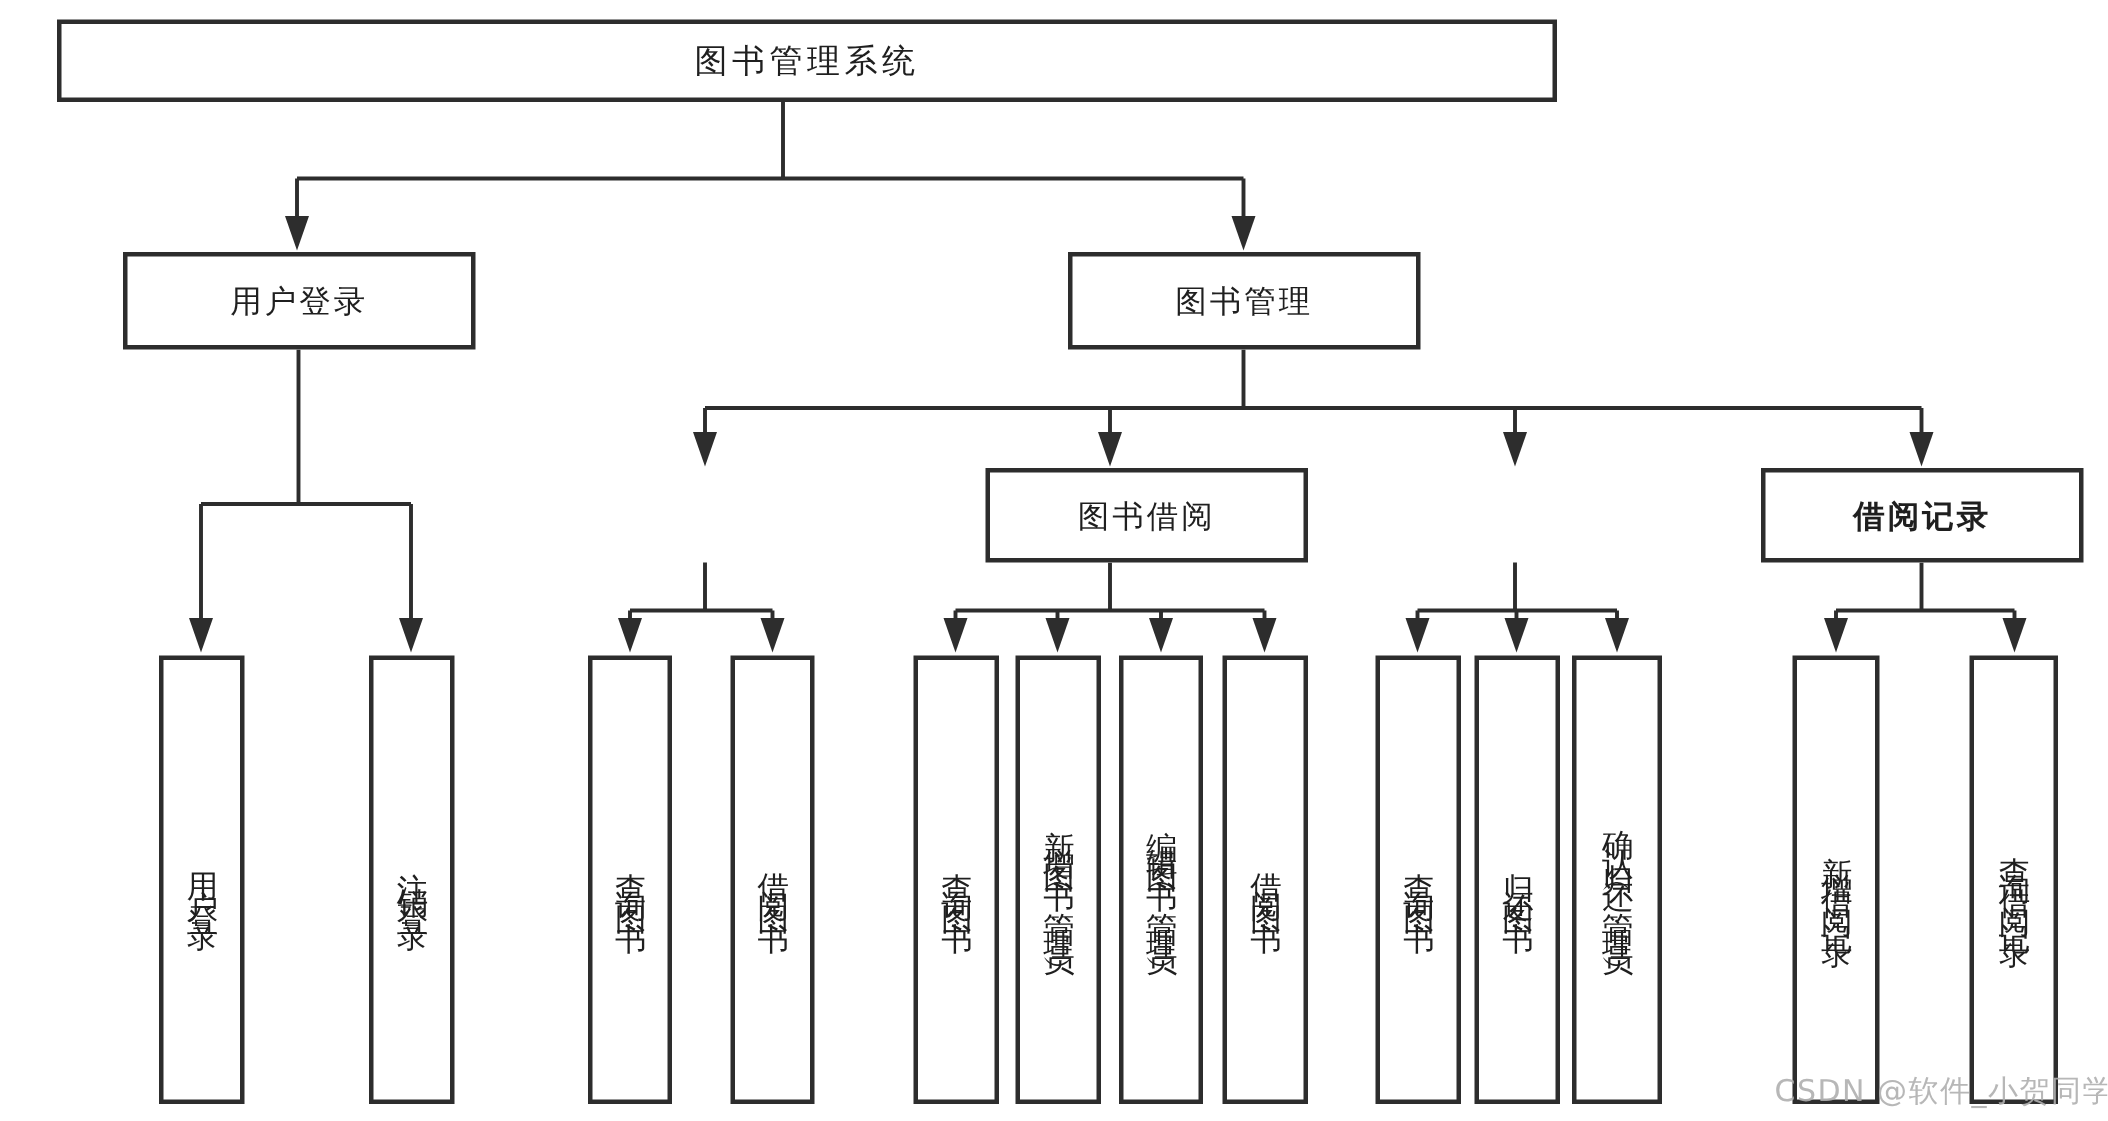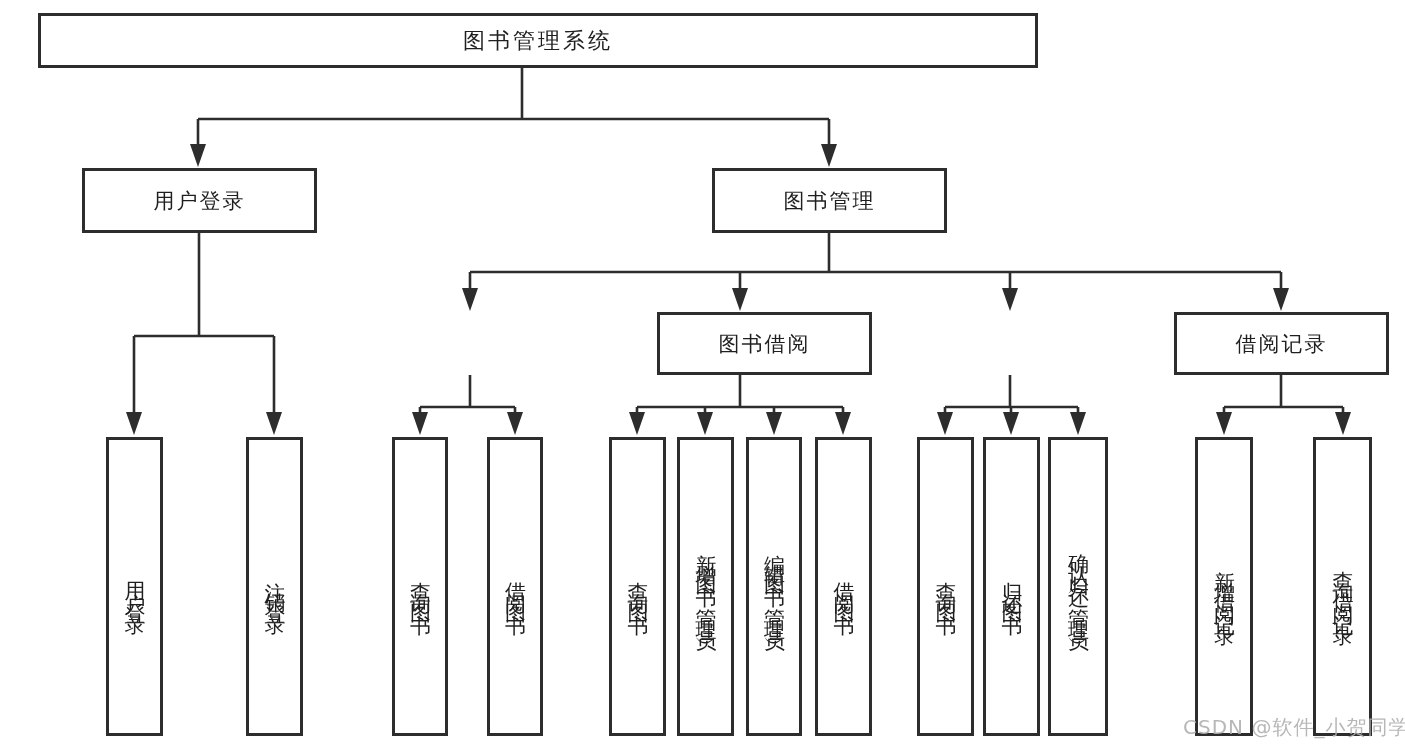--- a/index.html
+++ b/index.html
@@ -123,21 +123,21 @@
   <div class="box box-h" style="left:82px; top:168px; width:235px; height:65px;">
     <span>用户登录</span>
   </div>
   <div class="box box-h" style="left:712px; top:168px; width:235px; height:65px;">
     <span>图书管理</span>
   </div>
 
   <div class="box box-h" style="left:633px; top:312px; width:215px; height:63px;margin-left:24px;">
     <span>图书借阅</span>
   </div>
-  <div class="box box-h" style="left:1174px; top:312px; width:215px; height:63px;">
+  <div class="box box-h" style="left:1174px; top:312px; width:215px; height:63px;font-weight:bold;">
     <span>借阅记录</span>
   </div>
 
   <div class="box box-v" style="left:106px; top:437px; width:57px; height:299px;">
     <span>用户登录</span>
   </div>
   <div class="box box-v" style="left:246px; top:437px; width:57px; height:299px;">
     <span>注销登录</span>
   </div>
 

